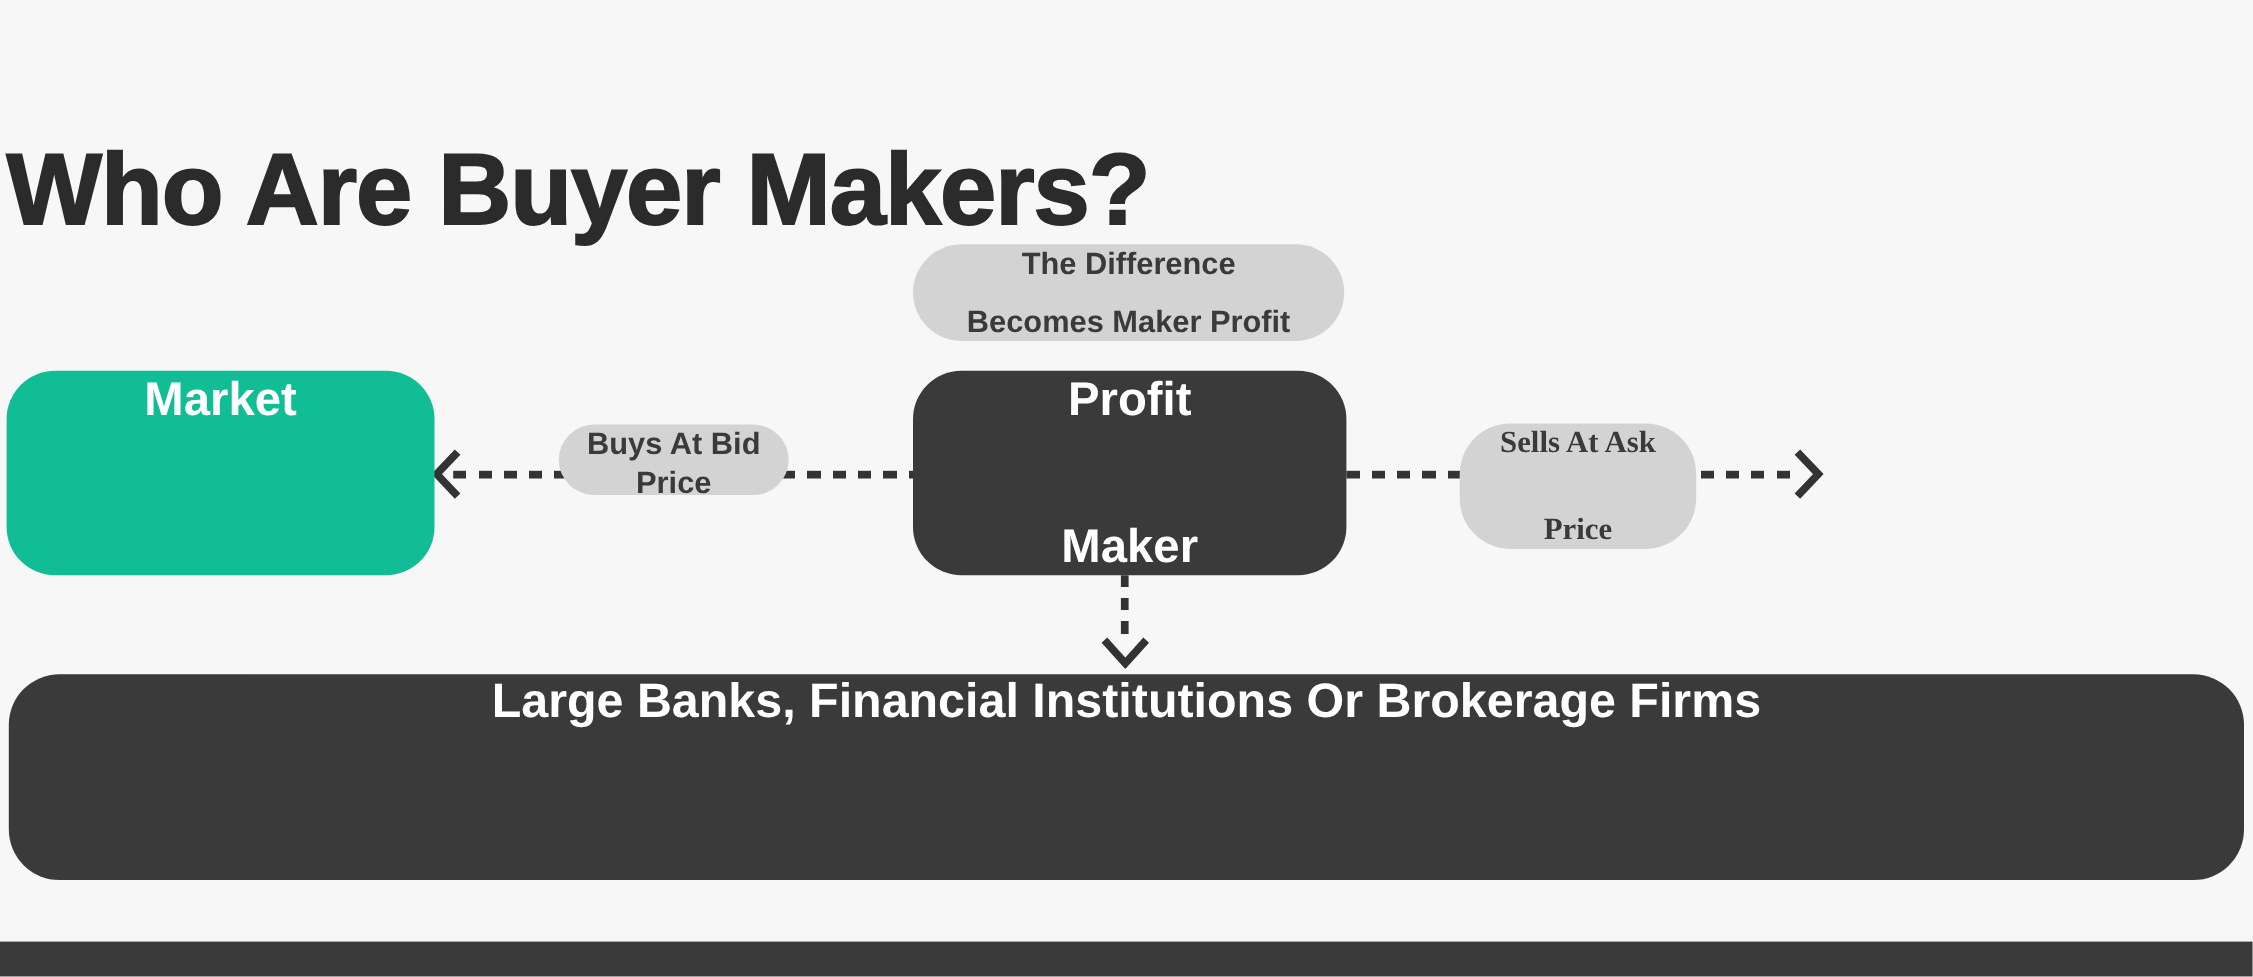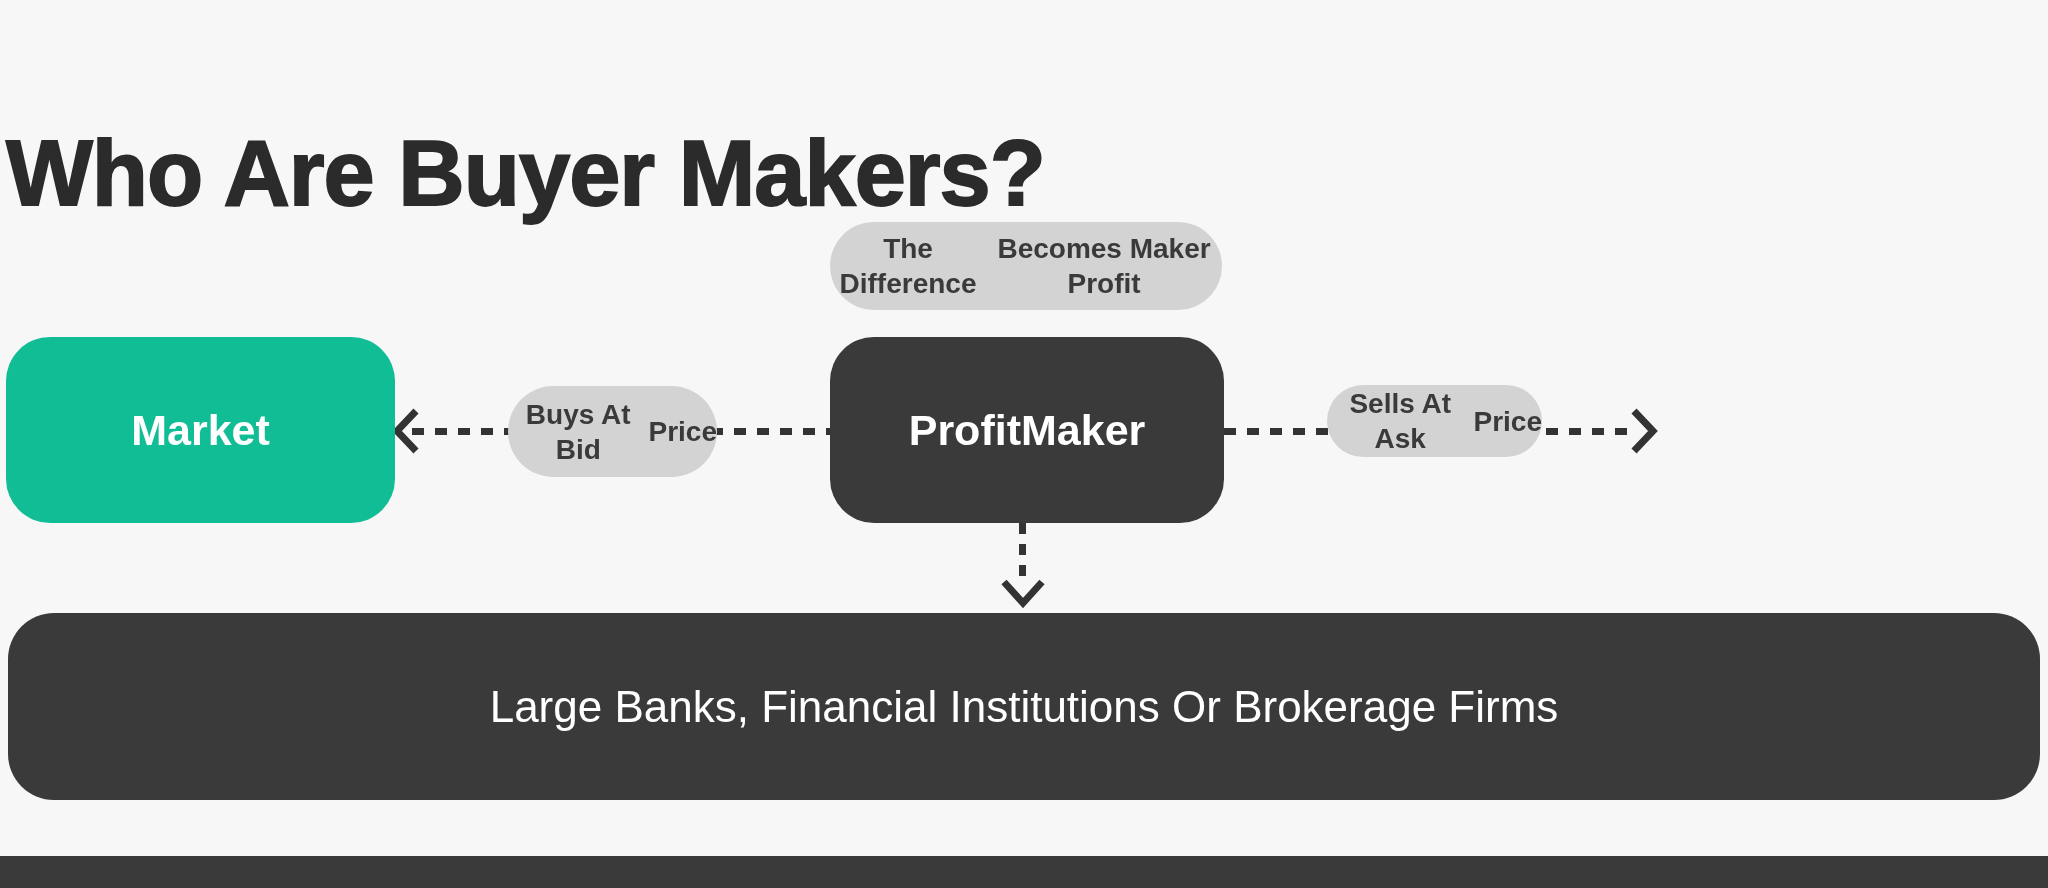--- a/index.html
+++ b/index.html
@@ -11,53 +11,53 @@
     position:relative;width:2048px;height:888px;background:var(--bg);
     overflow:hidden;font-family:"Liberation Sans",sans-serif;
   }
   .abs{position:absolute;}
   .title{
     left:6px;top:56px;font-size:92px;font-weight:800;color:var(--ink);
     letter-spacing:-1px;line-height:1.2;white-space:nowrap;
     -webkit-text-stroke:1.8px currentColor;
   }
   .node{
-    display:flex;align-items:center;justify-content:center;
+    display:flex;flex-direction:column;align-items:center;justify-content:space-between;
     text-align:center;box-sizing:border-box;
   }
   .box{
     top:337px;height:186px;border-radius:44px;color:var(--white);
     font-size:43px;font-weight:700;line-height:52px;z-index:2;
   }
   .green-box{background:var(--green);}
   .dark-box{background:var(--dark);}
   .seller{left:6px;width:389px;}
   .mm{left:830px;width:394px;}
   .buyer{left:1655px;width:390px;}
   .pill{
     background:var(--pill);color:var(--dark);font-weight:700;font-size:28px;
     line-height:35px;z-index:3;
   }
   .pill-profit{left:830px;top:222px;width:392px;height:88px;border-radius:44px;}
-  .pill-bid{left:508px;top:386px;width:209px;height:91px;border-radius:46px;}
-  .pill-ask{left:1327px;top:385px;width:215px;height:72px;border-radius:46px;}
+  .pill-bid{left:508px;top:386px;width:209px;height:64px;border-radius:46px;}
+  .pill-ask{left:1327px;top:385px;width:215px;height:114px;border-radius:46px;font-family:Liberation Serif, serif;}
   .hdash{
     height:7px;top:428px;z-index:1;
     background:repeating-linear-gradient(90deg,var(--arrow) 0 12px,transparent 12px 23px);
   }
   .hdash-left{left:412px;width:418px;}
   .hdash-right{left:1224px;width:414px;}
   .vdash{
     width:7px;left:1019px;top:523px;height:58px;z-index:1;
     background:repeating-linear-gradient(180deg,var(--arrow) 0 11px,transparent 11px 21px);
   }
   .chev{color:var(--arrow);z-index:2;}
   .bottom-bar{
     left:8px;top:613px;width:2032px;height:187px;border-radius:46px;
-    background:var(--dark);color:var(--white);font-size:44px;font-weight:400;z-index:2;
+    background:var(--dark);color:var(--white);font-size:44px;font-weight:700;z-index:2;
   }
   .bottom-strip{left:0;top:856px;width:2048px;height:32px;background:var(--dark);}
 </style>
 </head>
 <body>
 
 <div class="canvas">
 
   <h1 class="abs title">Who Are Buyer Makers?</h1>
 

